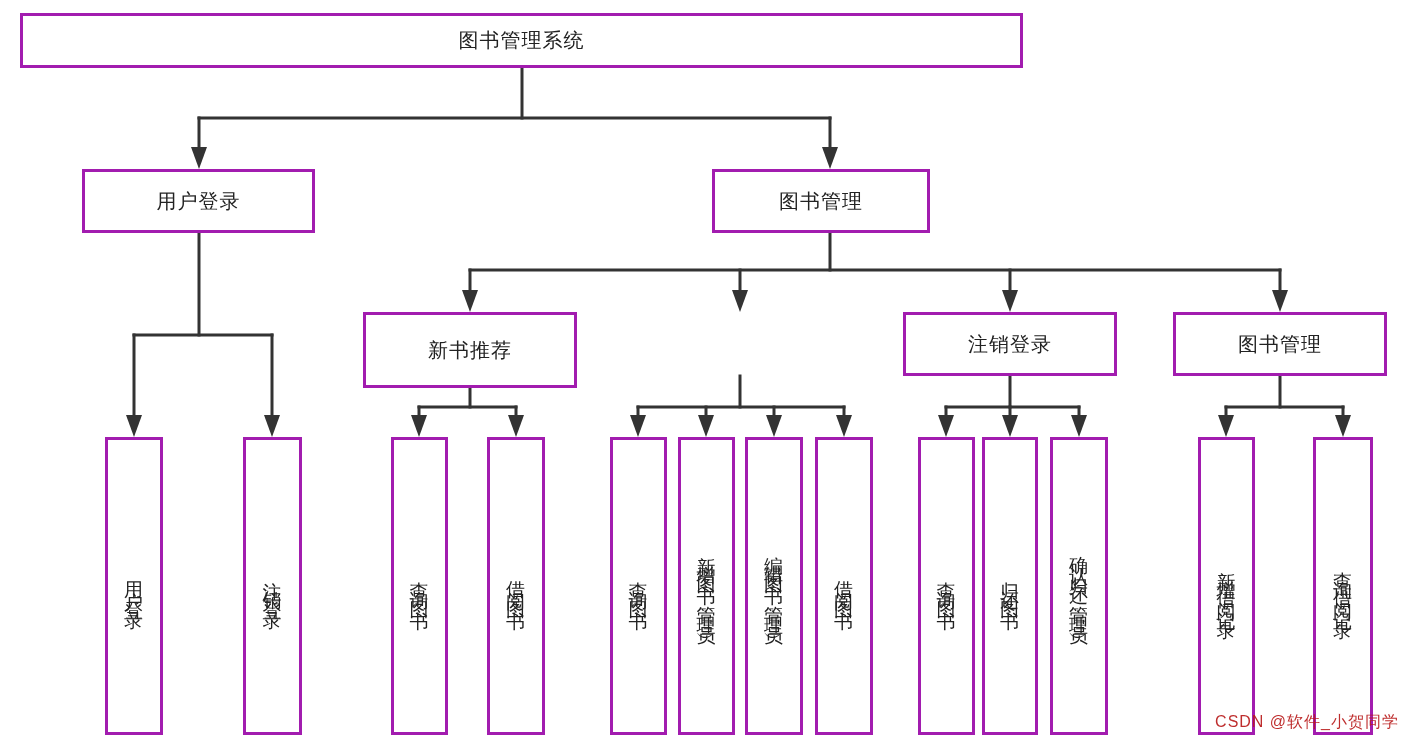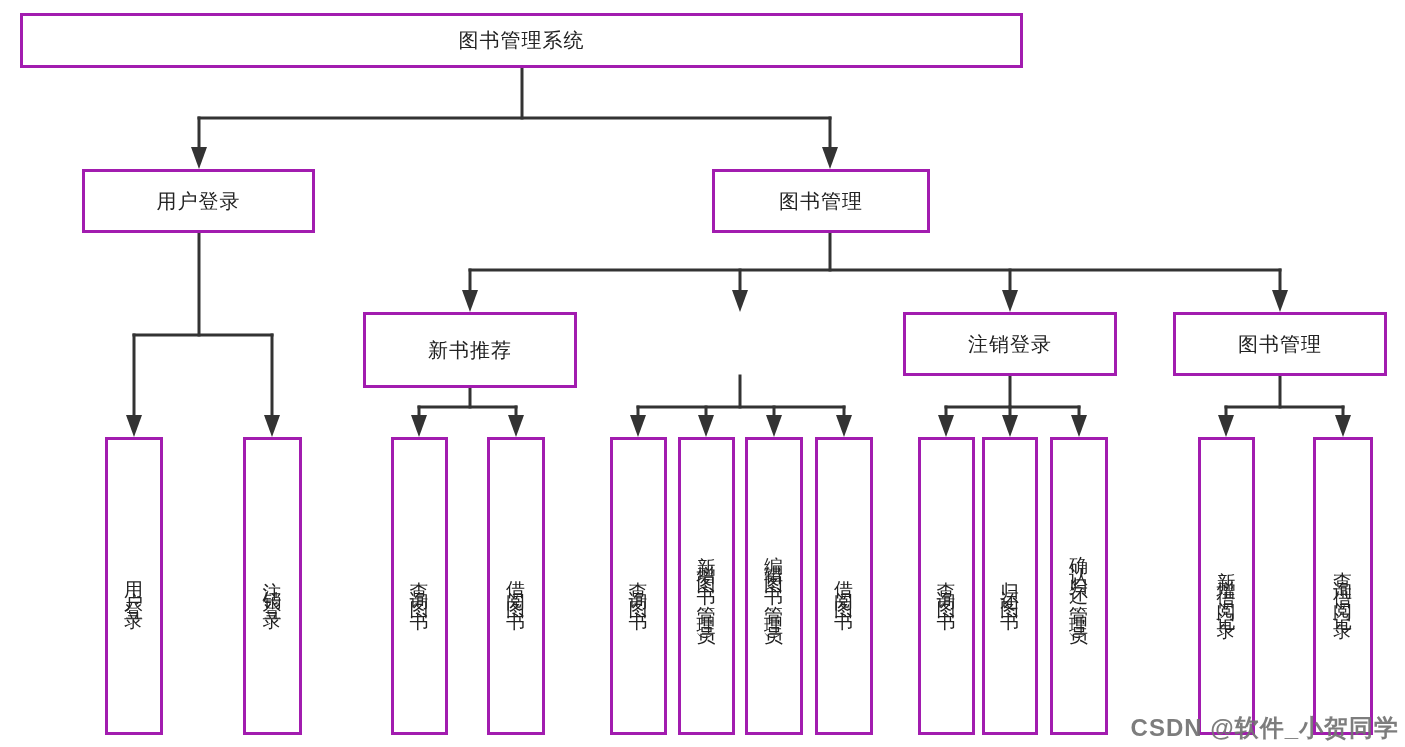--- a/index.html
+++ b/index.html
@@ -31,26 +31,25 @@
     writing-mode:vertical-rl;
     text-orientation:mixed;
     font-size:19px;
     letter-spacing:10px;
     line-height:1;
   }
   .watermark{
     position:absolute;
     right:6px;top:712px;
     z-index:5;
-    font-size:24px;
-    color:#737373;
+    font-size:16px;
+    color:#b91c1c;
     opacity:.92;
     white-space:nowrap;
     letter-spacing:1px;
-    font-weight:bold;
   }
 </style>
 </head>
 <body>
 
 <div class="canvas">
 
   <svg class="wires" width="1405" height="747" viewBox="0 0 1405 747" xmlns="http://www.w3.org/2000/svg">
 
     <line x1="522" y1="68" x2="522" y2="118"></line>

